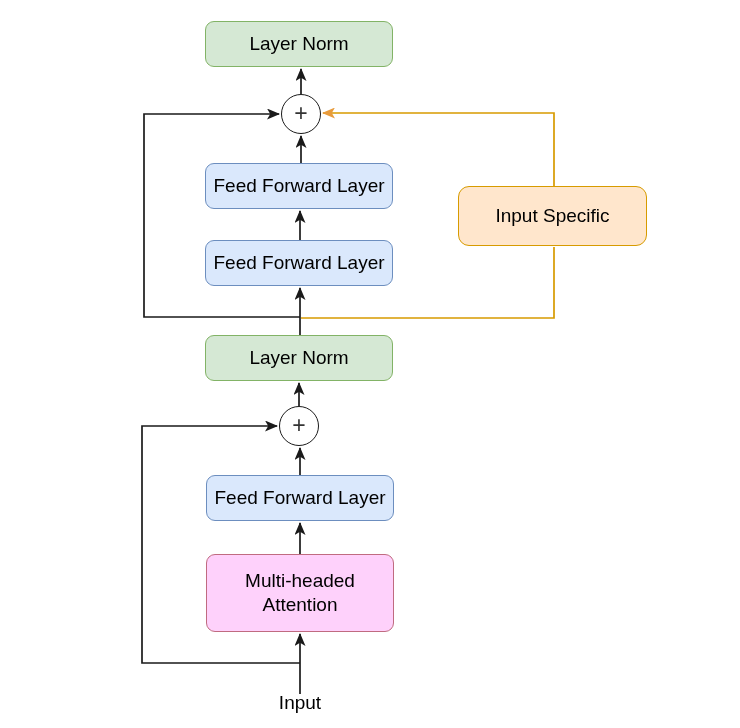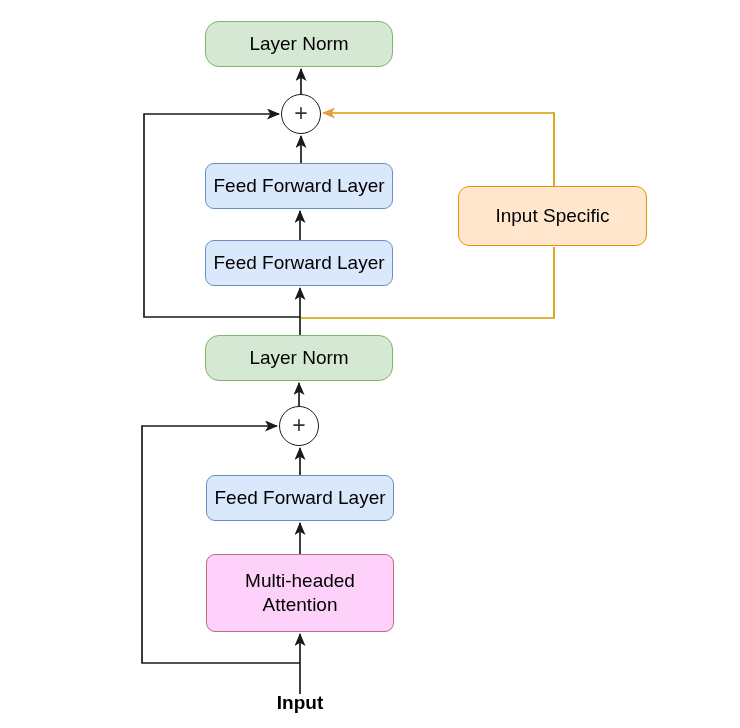--- a/index.html
+++ b/index.html
@@ -39,21 +39,21 @@
     justify-content: center;
     box-sizing: border-box;
     border-radius: 9px;
     border: 1.6px solid #000;
     font-size: 19px;
     color: #000000;
     text-align: center;
     line-height: 1.25;
   }
   .node span { white-space: pre-line; }
-  .green  { background: var(--green-fill, #d5e8d4);  border-color: var(--green-stroke, #82b366); border-radius: 14px; }
+  .green  { background: var(--green-fill, #d5e8d4);  border-color: var(--green-stroke, #82b366); }
   .blue   { background: var(--blue-fill, #dae8fc);   border-color: var(--blue-stroke, #6c8ebf); }
   .orangebox { background: var(--orange-fill, #ffe6cc); border-color: var(--orange-stroke, #d79b00); border-radius: 11px; }
   .pink   { background: var(--pink-fill, #fed1fb);   border-color: var(--pink-stroke, #c06b80); }
   .plus-circle {
     position: absolute;
     box-sizing: border-box;
     width: 40px;
     height: 40px;
     border-radius: 50%;
     background: #ffffff;
@@ -64,21 +64,20 @@
     font-size: 23px;
     font-weight: 400;
     color: #333333;
     padding-bottom: 2px;
   }
   .free-label {
     position: absolute;
     font-size: 19px;
     color: #000000;
     text-align: center;
-    font-weight: bold;
   }
 </style>
 </head>
 <body>
 
 <div class="canvas">
 
   <svg class="edges-layer" viewBox="0 0 740 728" xmlns="http://www.w3.org/2000/svg">
     <defs>
       <marker id="arrow-black" markerUnits="userSpaceOnUse" markerWidth="13" markerHeight="11" viewBox="0 0 13 11" refX="12" refY="5.5" orient="auto">

